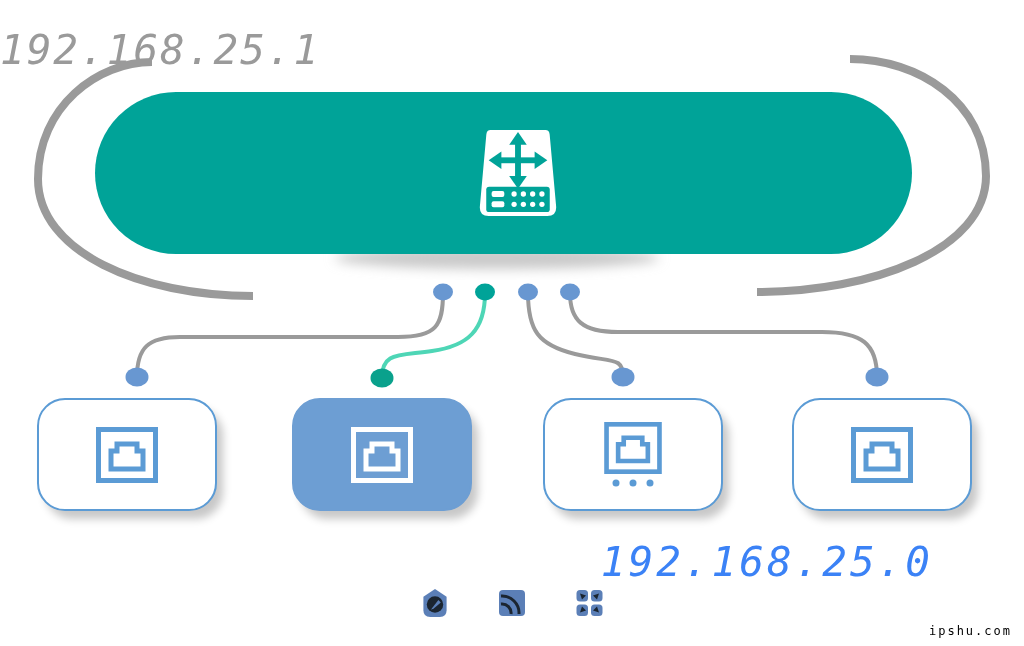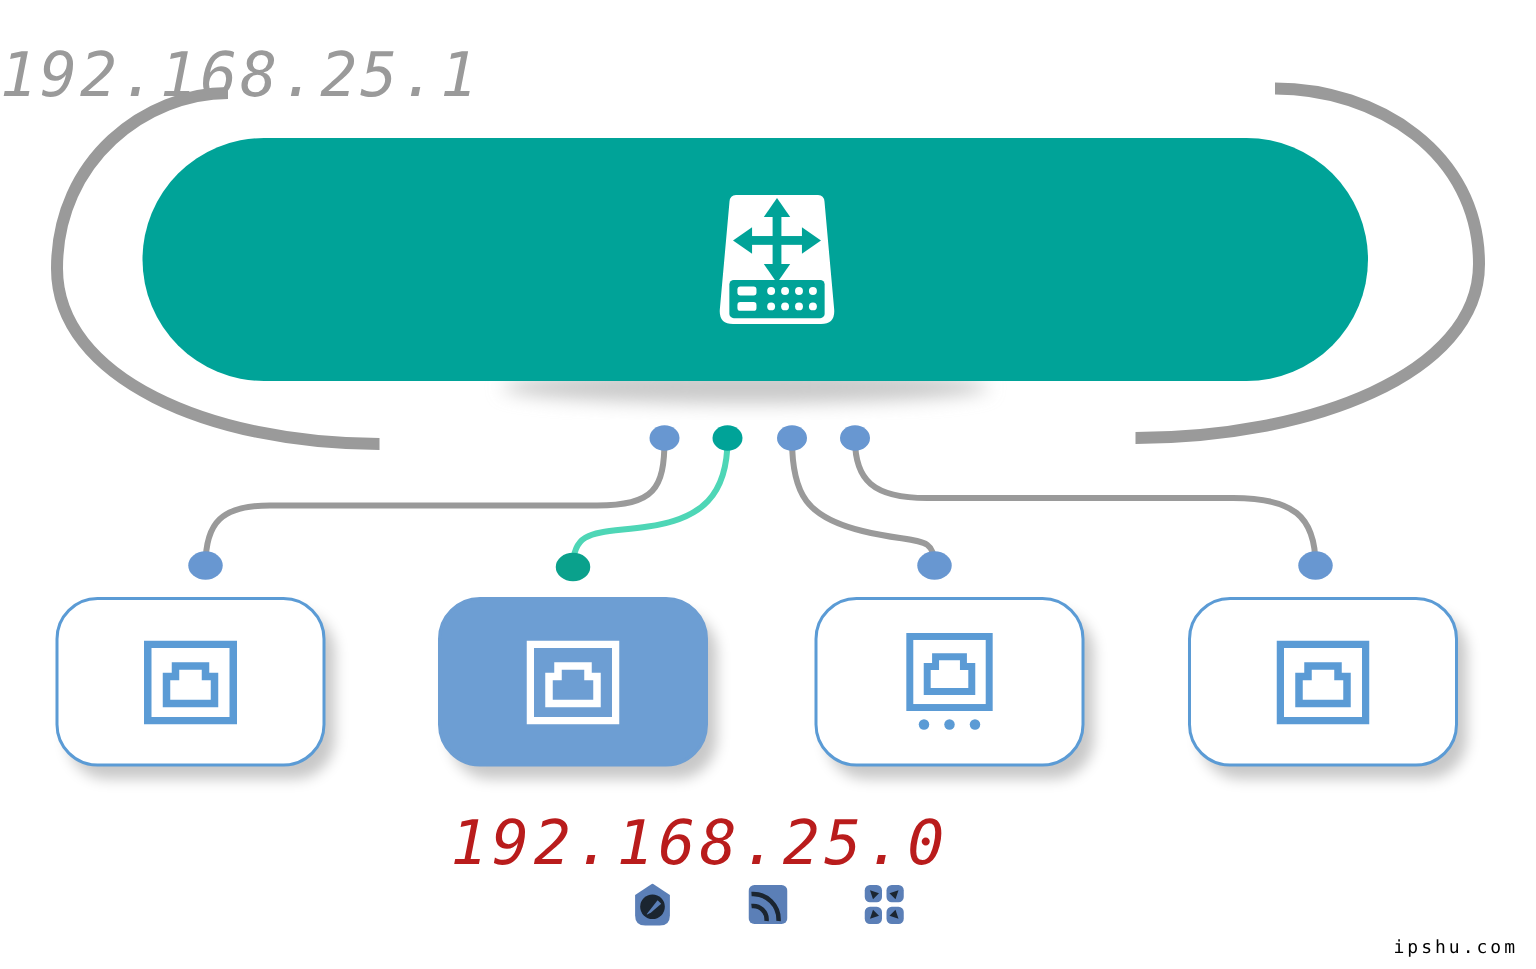--- a/index.html
+++ b/index.html
@@ -24,22 +24,22 @@
     display:flex;flex-direction:column;align-items:center;justify-content:center;
     box-shadow:7px 9px 9px -1px rgba(0,0,0,0.22);
   }
   .client-box.filled{background:#6D9ED3;border-color:#6D9ED3;}
   .box-1{left:37px;top:398px;}
   .box-2{left:292px;top:398px;}
   .box-3{left:543px;top:398px;}
   .box-4{left:792px;top:398px;}
   .ellipsis{margin-top:5px;}
   .network-label{
-    position:absolute;left:0;top:538px;width:933px;text-align:center;
-    font-size:41px;font-style:italic;color:#b91c1c;letter-spacing:3px;
+    position:absolute;left:0;top:538px;width:933px;text-align:right;
+    font-size:41px;font-style:italic;color:#3b82f6;letter-spacing:3px;
   }
   .footer-icons{
     position:absolute;left:0;top:588px;width:1024px;height:30px;
     display:flex;justify-content:center;align-items:center;gap:51px;
   }
   .watermark{
     position:absolute;right:12px;bottom:8px;
     font-size:12px;color:#000000;letter-spacing:2px;
   }
 </style>

